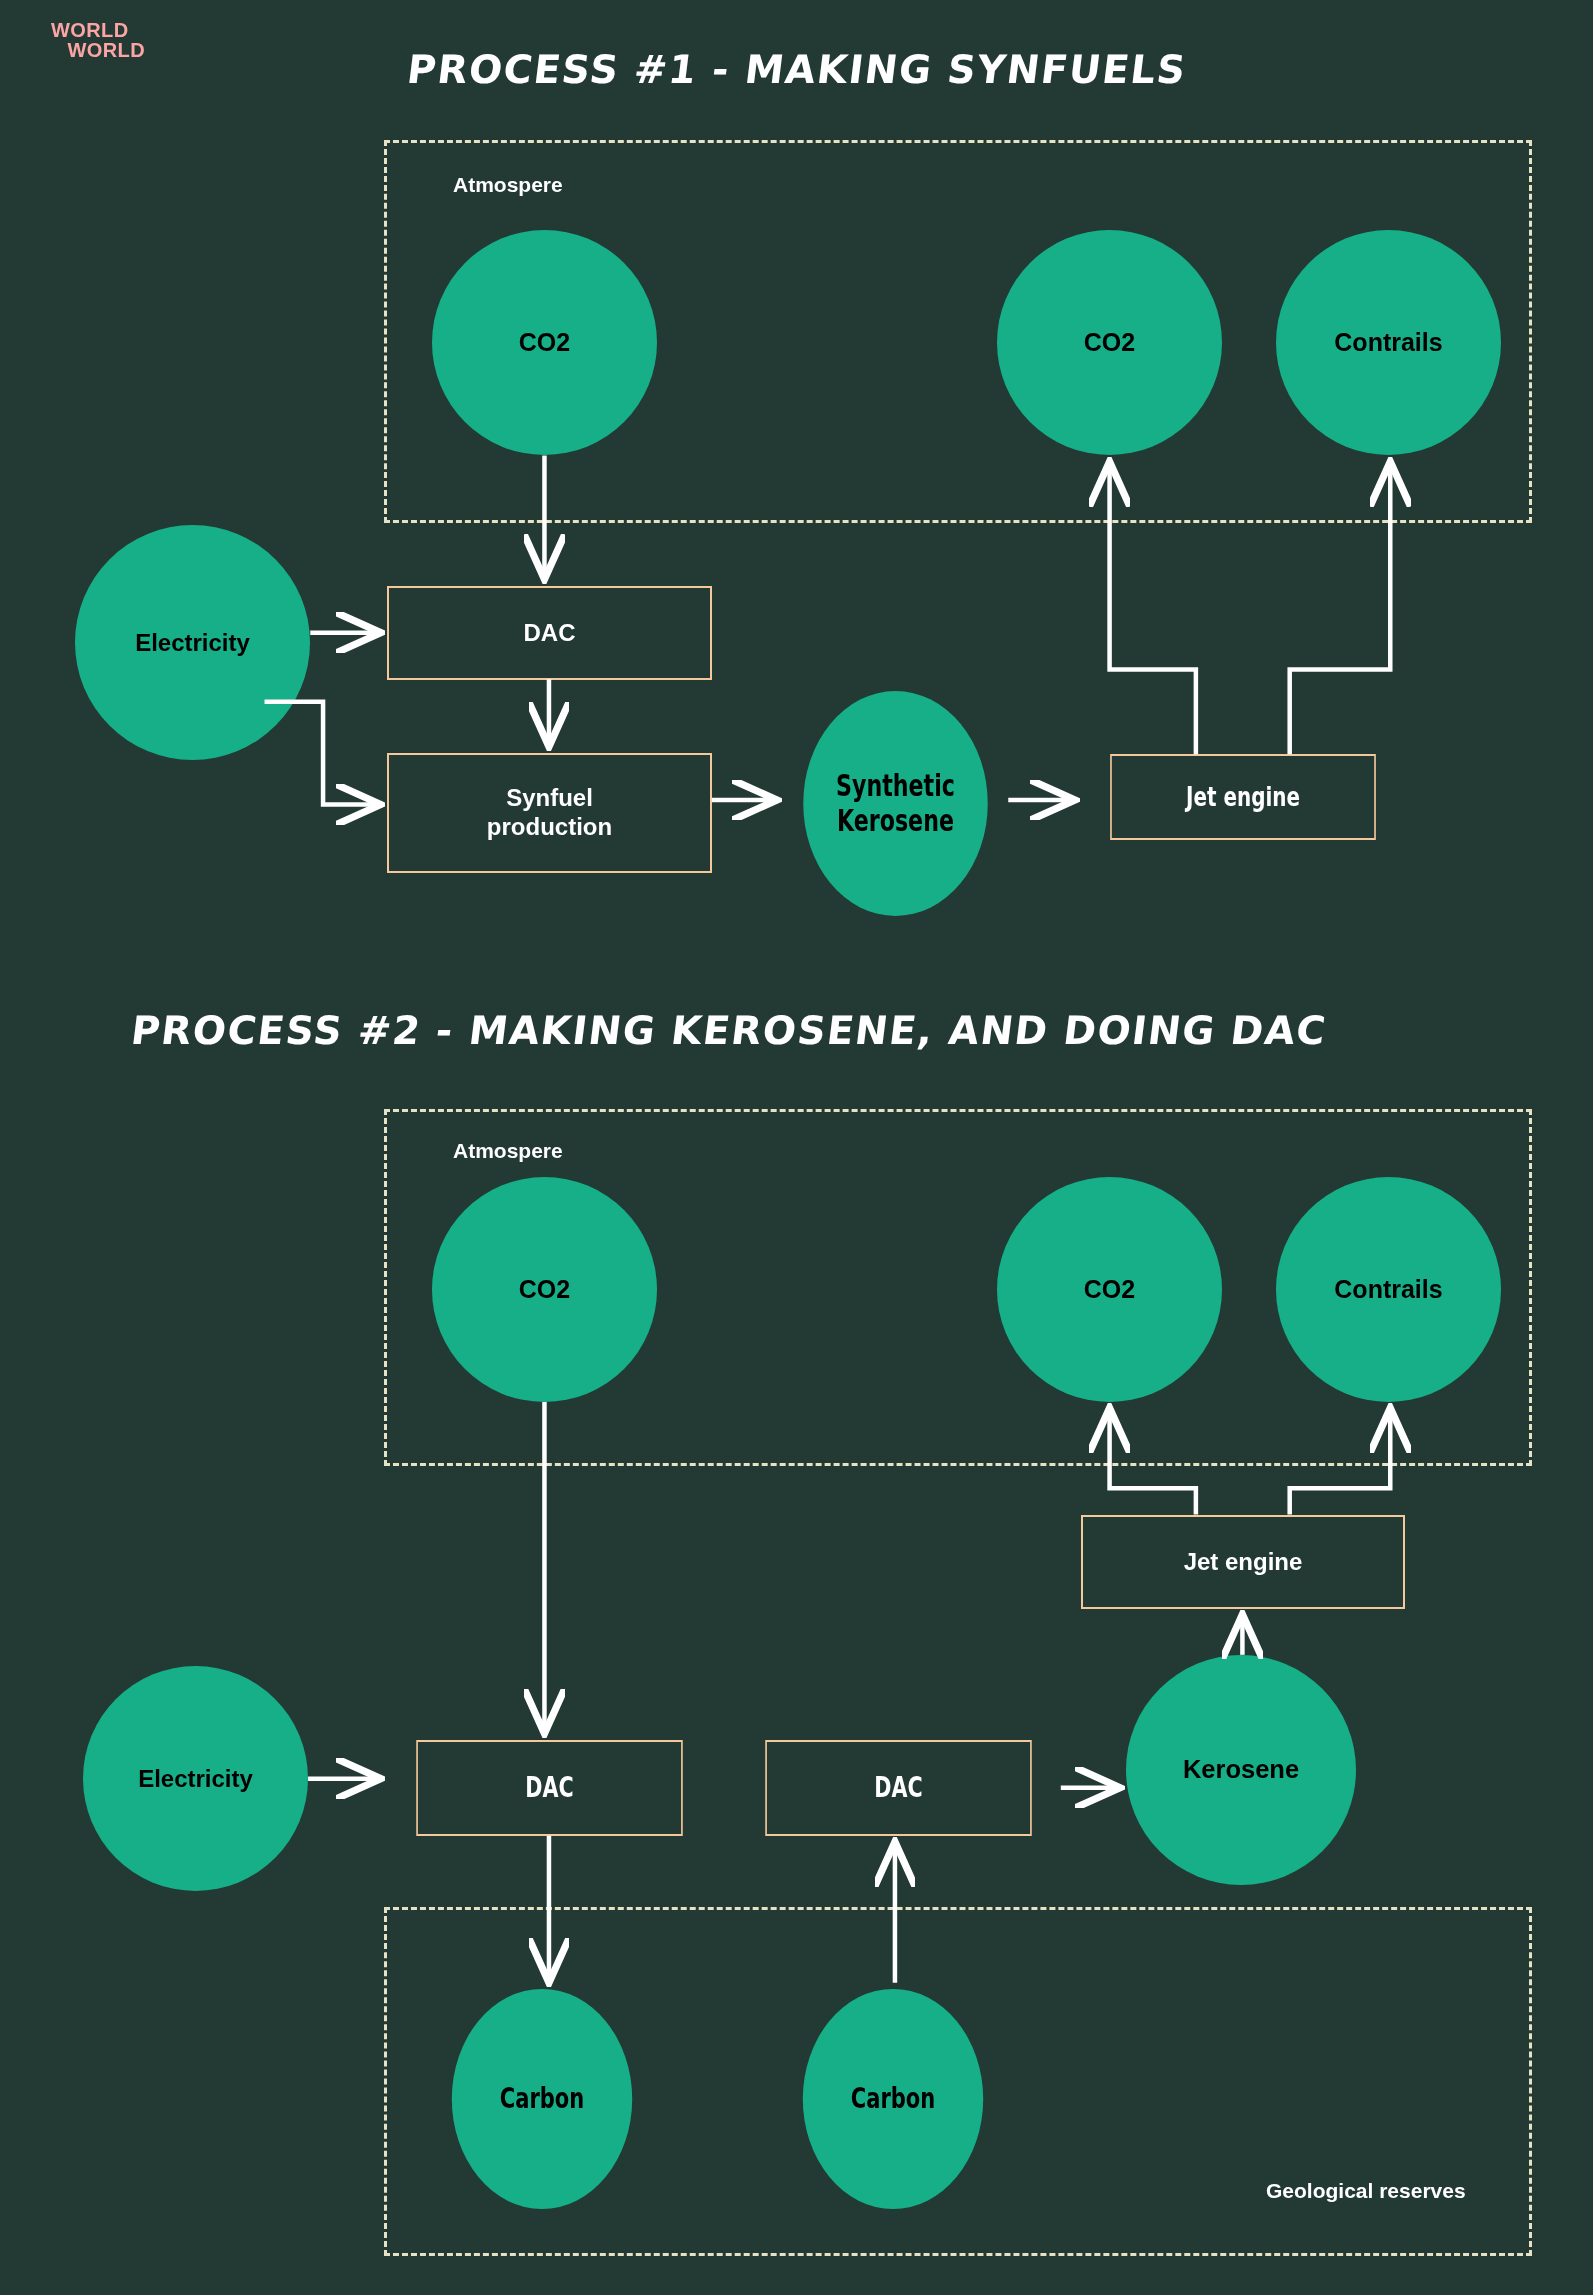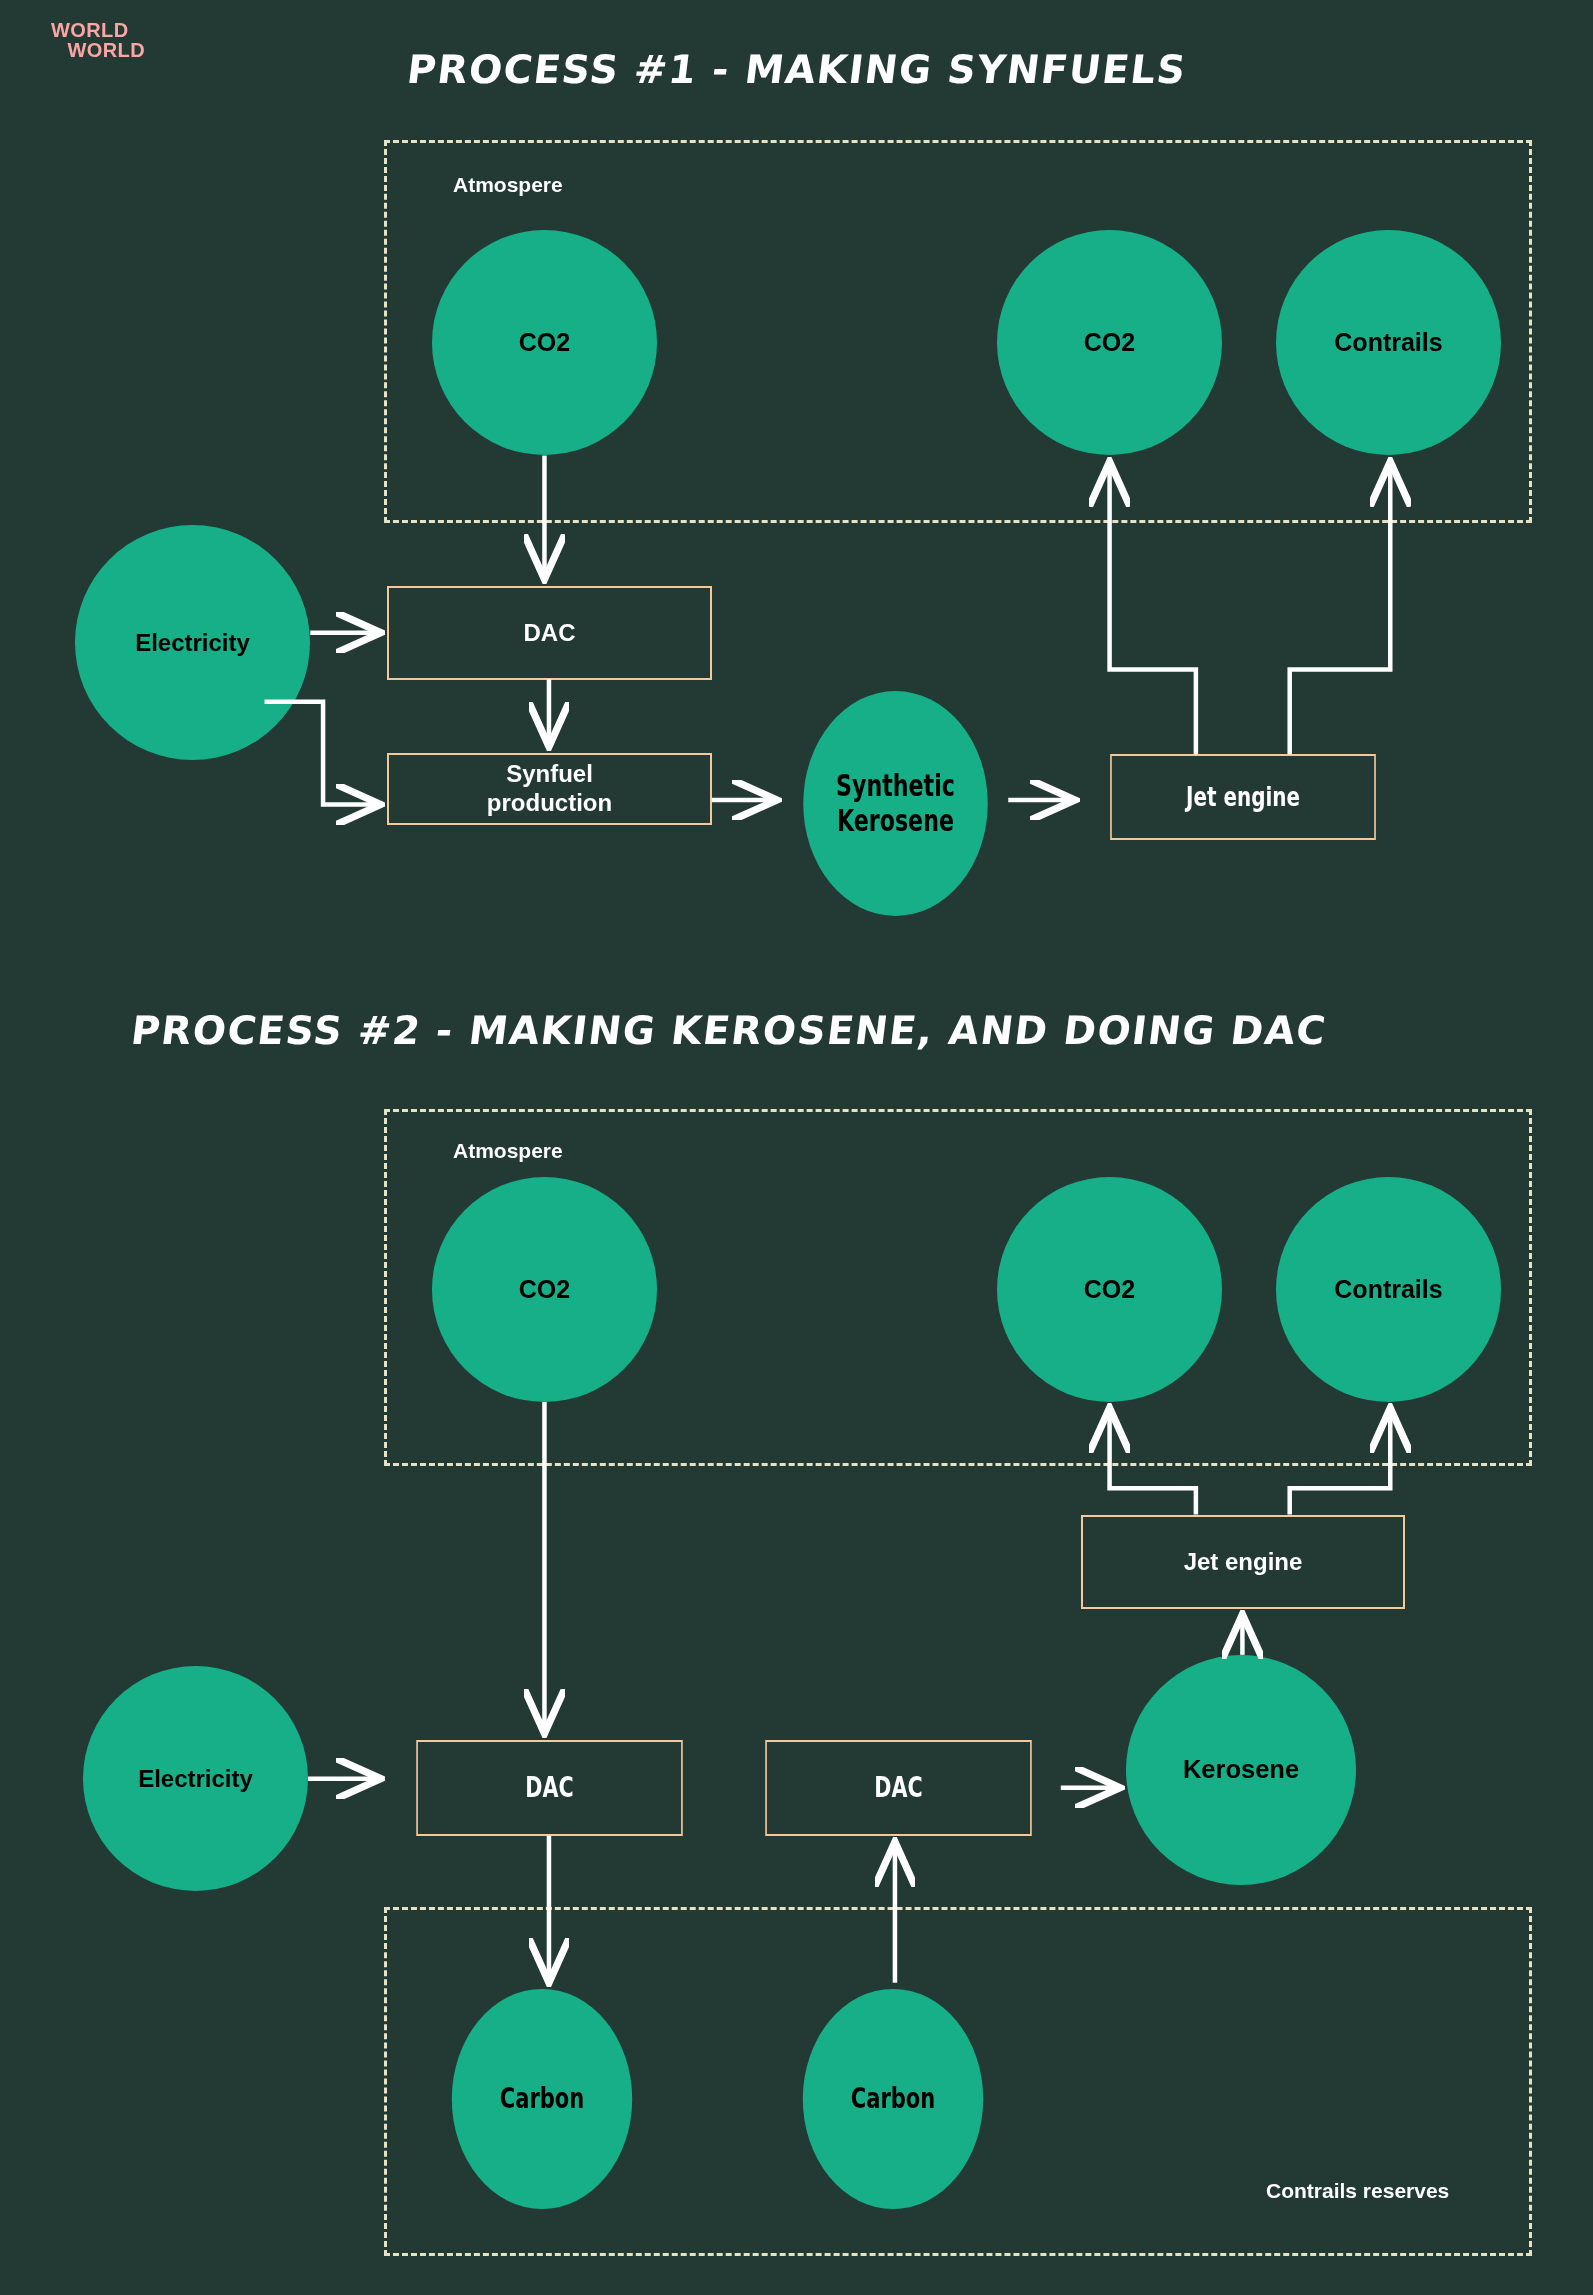--- a/index.html
+++ b/index.html
@@ -66,36 +66,36 @@
   <div>
     <span class="c-lbl">Synthetic</span>
     <span class="c-lbl">Kerosene</span>
   </div>
 </div>
 
 <div class="box" style="left:387px;top:586px;width:325px;height:94px;font-size:24px;">
   <span>DAC</span>
 </div>
 
-<div class="box" style="left:387px;top:753px;width:325px;height:72px;font-size:24px;">
+<div class="box" style="left:387px;top:753px;width:325px;height:120px;font-size:24px;">
   <div>
     <span class="c-lbl">Synfuel</span>
     <span class="c-lbl">production</span>
   </div>
 </div>
 
 <div class="box cond" style="left:1081px;top:754px;width:324px;height:86px;font-size:27px;">
   <span>Jet engine</span>
 </div>
 
 <div class="dashbox" style="left:384px;top:1109px;width:1148px;height:357px;"></div>
 <div class="dashlabel" style="left:409px;top:1139px;">Atmospere</div>
 
 <div class="dashbox" style="left:384px;top:1907px;width:1148px;height:349px;"></div>
-<div class="dashlabel" style="left:1222px;top:2179px;">Contrails reserves</div>
+<div class="dashlabel" style="left:1222px;top:2179px;">Geological reserves</div>
 
 <div class="circle" style="left:432px;top:1177px;width:225px;height:225px;font-size:25px;">
   <span class="c-lbl">CO2</span>
 </div>
 
 <div class="circle" style="left:997px;top:1177px;width:225px;height:225px;font-size:25px;">
   <span class="c-lbl">CO2</span>
 </div>
 
 <div class="circle" style="left:1276px;top:1177px;width:225px;height:225px;font-size:25px;">

